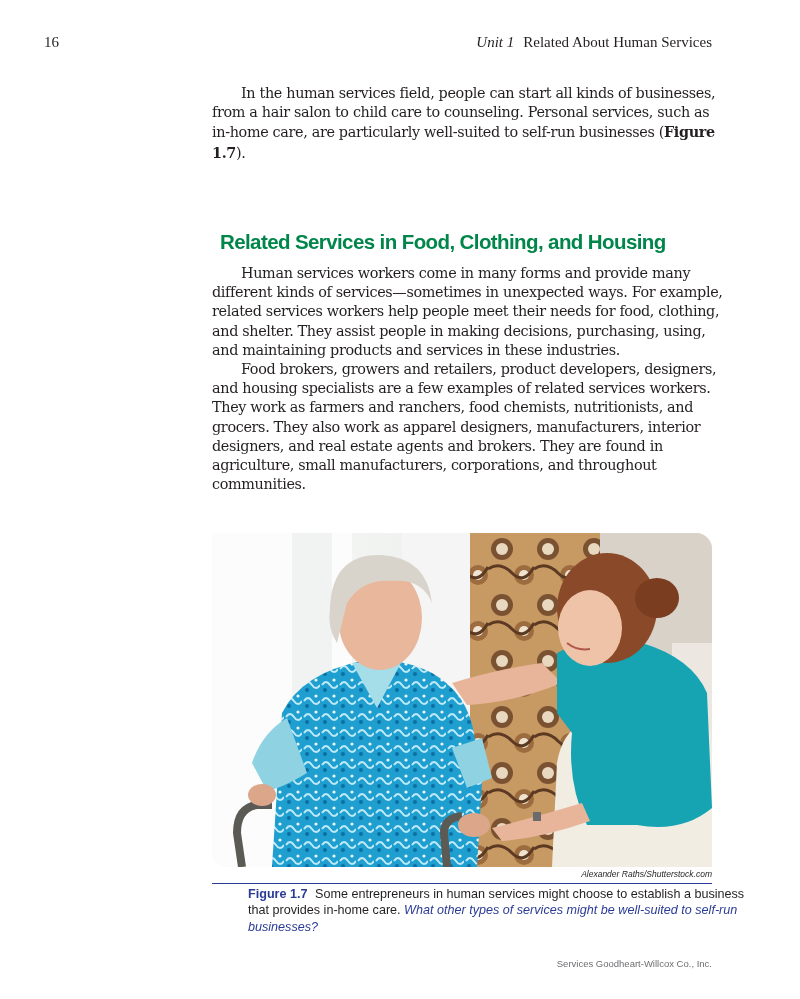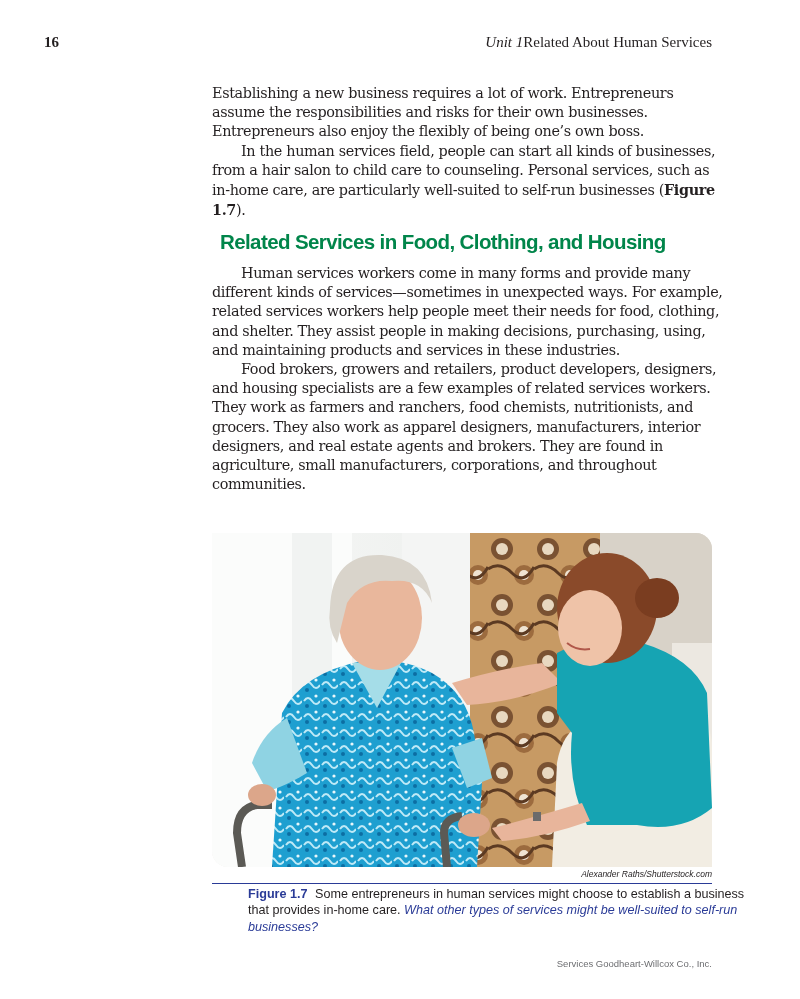--- a/index.html
+++ b/index.html
@@ -1,27 +1,27 @@
 <!DOCTYPE html>
 <html><head>
 <meta charset="utf-8">
 <style>
   html, body { margin: 0; padding: 0; background: #ffffff; }
   body { width: 800px; height: 999px; position: relative; overflow: hidden; color: #231f20; }
   .page-number {
     position: absolute; left: 44px; top: 34px;
     font-family: "Liberation Serif", "DejaVu Serif", serif;
-    font-weight: bold; font-size: 15px;
+    font-weight: normal; font-size: 15px;
   }
   .running-head {
     position: absolute; right: 88px; top: 34px;
     font-family: "Liberation Serif", "DejaVu Serif", serif;
     font-size: 15px;
   }
-  .running-head .unit { font-style: italic; }
+  .running-head .unit { font-style: italic; margin-right: 9px; }
   .body-text {
     position: absolute; left: 212px; width: 515px;
     font-family: "DejaVu Serif", "Liberation Serif", serif;
     font-size: 14.4px; line-height: 19.2px; letter-spacing: -0.35px;
   }
   .body-text p { margin: 0; }
   .body-text p.indent { text-indent: 29px; }
   .section-1 { top: 84px; }
   .heading {
     position: absolute; left: 212px; top: 222px;
@@ -59,21 +59,20 @@
 </style>
 </head>
 <body>
 
 <div class="page-number">16</div>
 <div class="running-head">
   <span class="unit">Unit 1</span><span>Related About Human Services</span>
 </div>
 
 <div class="body-text section-1">
-  <p>Establishing a new business requires a lot of work. Entrepreneurs assume the responsibilities and risks for their own businesses. Entrepreneurs also enjoy the flexibly of being one’s own boss.</p>
   <p class="indent"><span>In the human services field, people can start all kinds of businesses, from a hair salon to child care to counseling. Personal services, such as in-home care, are particularly well-suited to self-run businesses</span>
     <span><span>(</span><b>Figure 1.7</b><span>).</span></span>
   </p>
 </div>
 
 <h2 class="heading" style="margin:8px;">Related Services in Food, Clothing, and Housing</h2>
 
 <div class="body-text section-2">
   <p class="indent">Human services workers come in many forms and provide many different kinds of services—sometimes in unexpected ways. For example, related services workers help people meet their needs for food, clothing, and shelter. They assist people in making decisions, purchasing, using, and maintaining products and services in these industries.</p>
   <p class="indent">Food brokers, growers and retailers, product developers, designers, and housing specialists are a few examples of related services workers. They work as farmers and ranchers, food chemists, nutritionists, and grocers. They also work as apparel designers, manufacturers, interior designers, and real estate agents and brokers. They are found in agriculture, small manufacturers, corporations, and throughout communities.</p>

